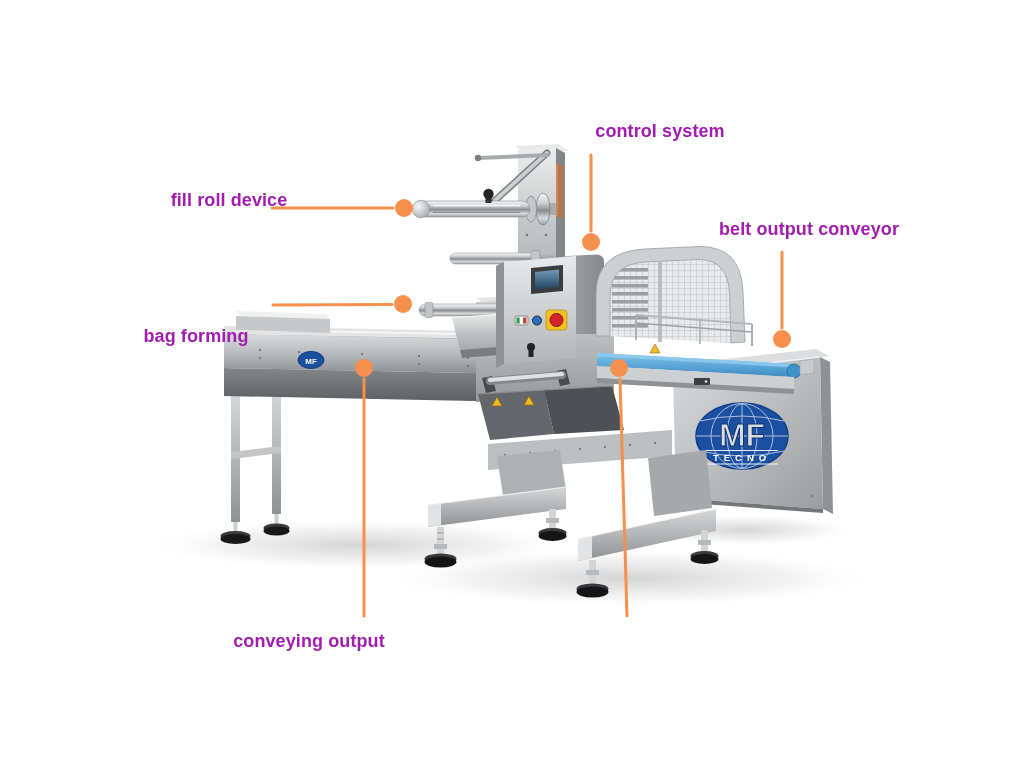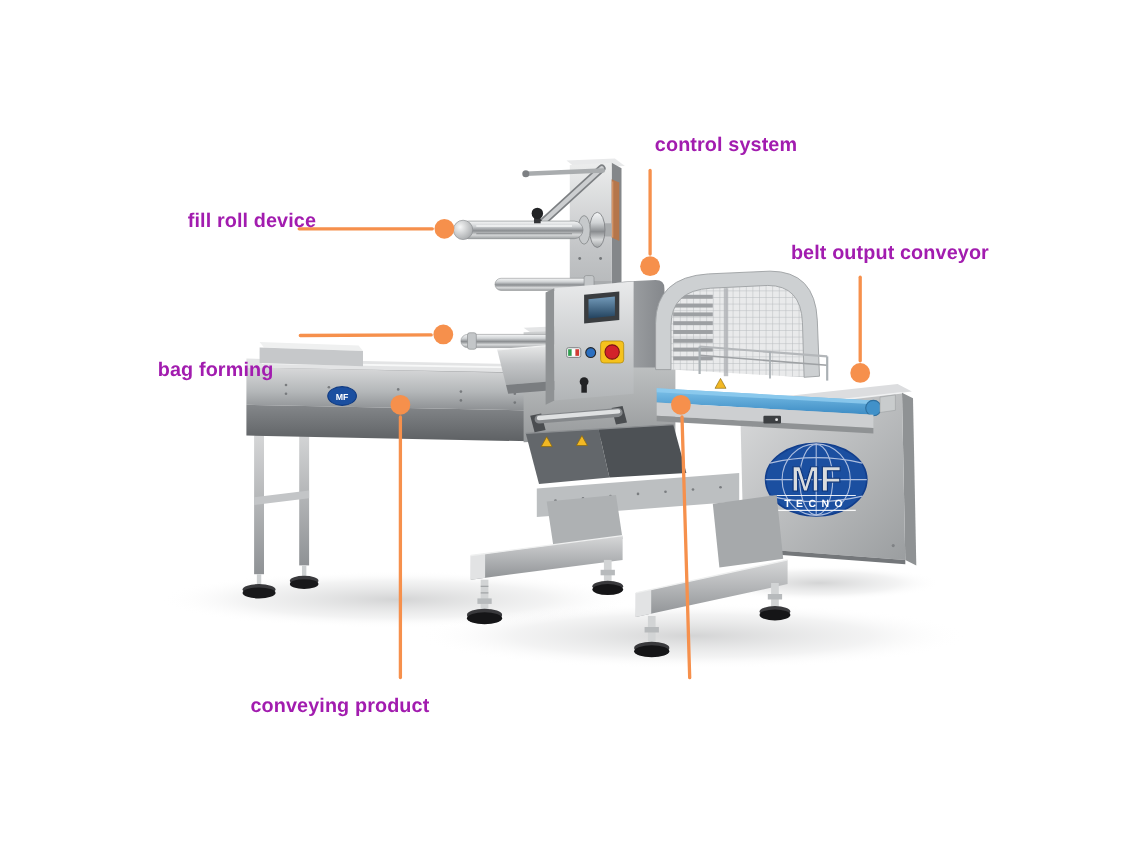--- a/index.html
+++ b/index.html
@@ -333,15 +333,15 @@
     <line x1="364" y1="379" x2="364" y2="616"></line>
     <circle cx="619" cy="368" r="9" stroke="none"></circle>
     <line x1="620" y1="379" x2="627" y2="616"></line>
   </g>
 </svg>
 
 <div class="callout-label" style="left:229px;top:200px;">fill roll device</div>
 <div class="callout-label" style="left:196px;top:293px;margin-top:43px;">bag forming</div>
 <div class="callout-label" style="left:660px;top:131px;">control system</div>
 <div class="callout-label" style="left:809px;top:229px;">belt output conveyor</div>
-<div class="callout-label" style="left:309px;top:641px;">conveying product</div>
+<div class="callout-label" style="left:309px;top:641px;">conveying output</div>
 
 </div>
 
 </body></html>

